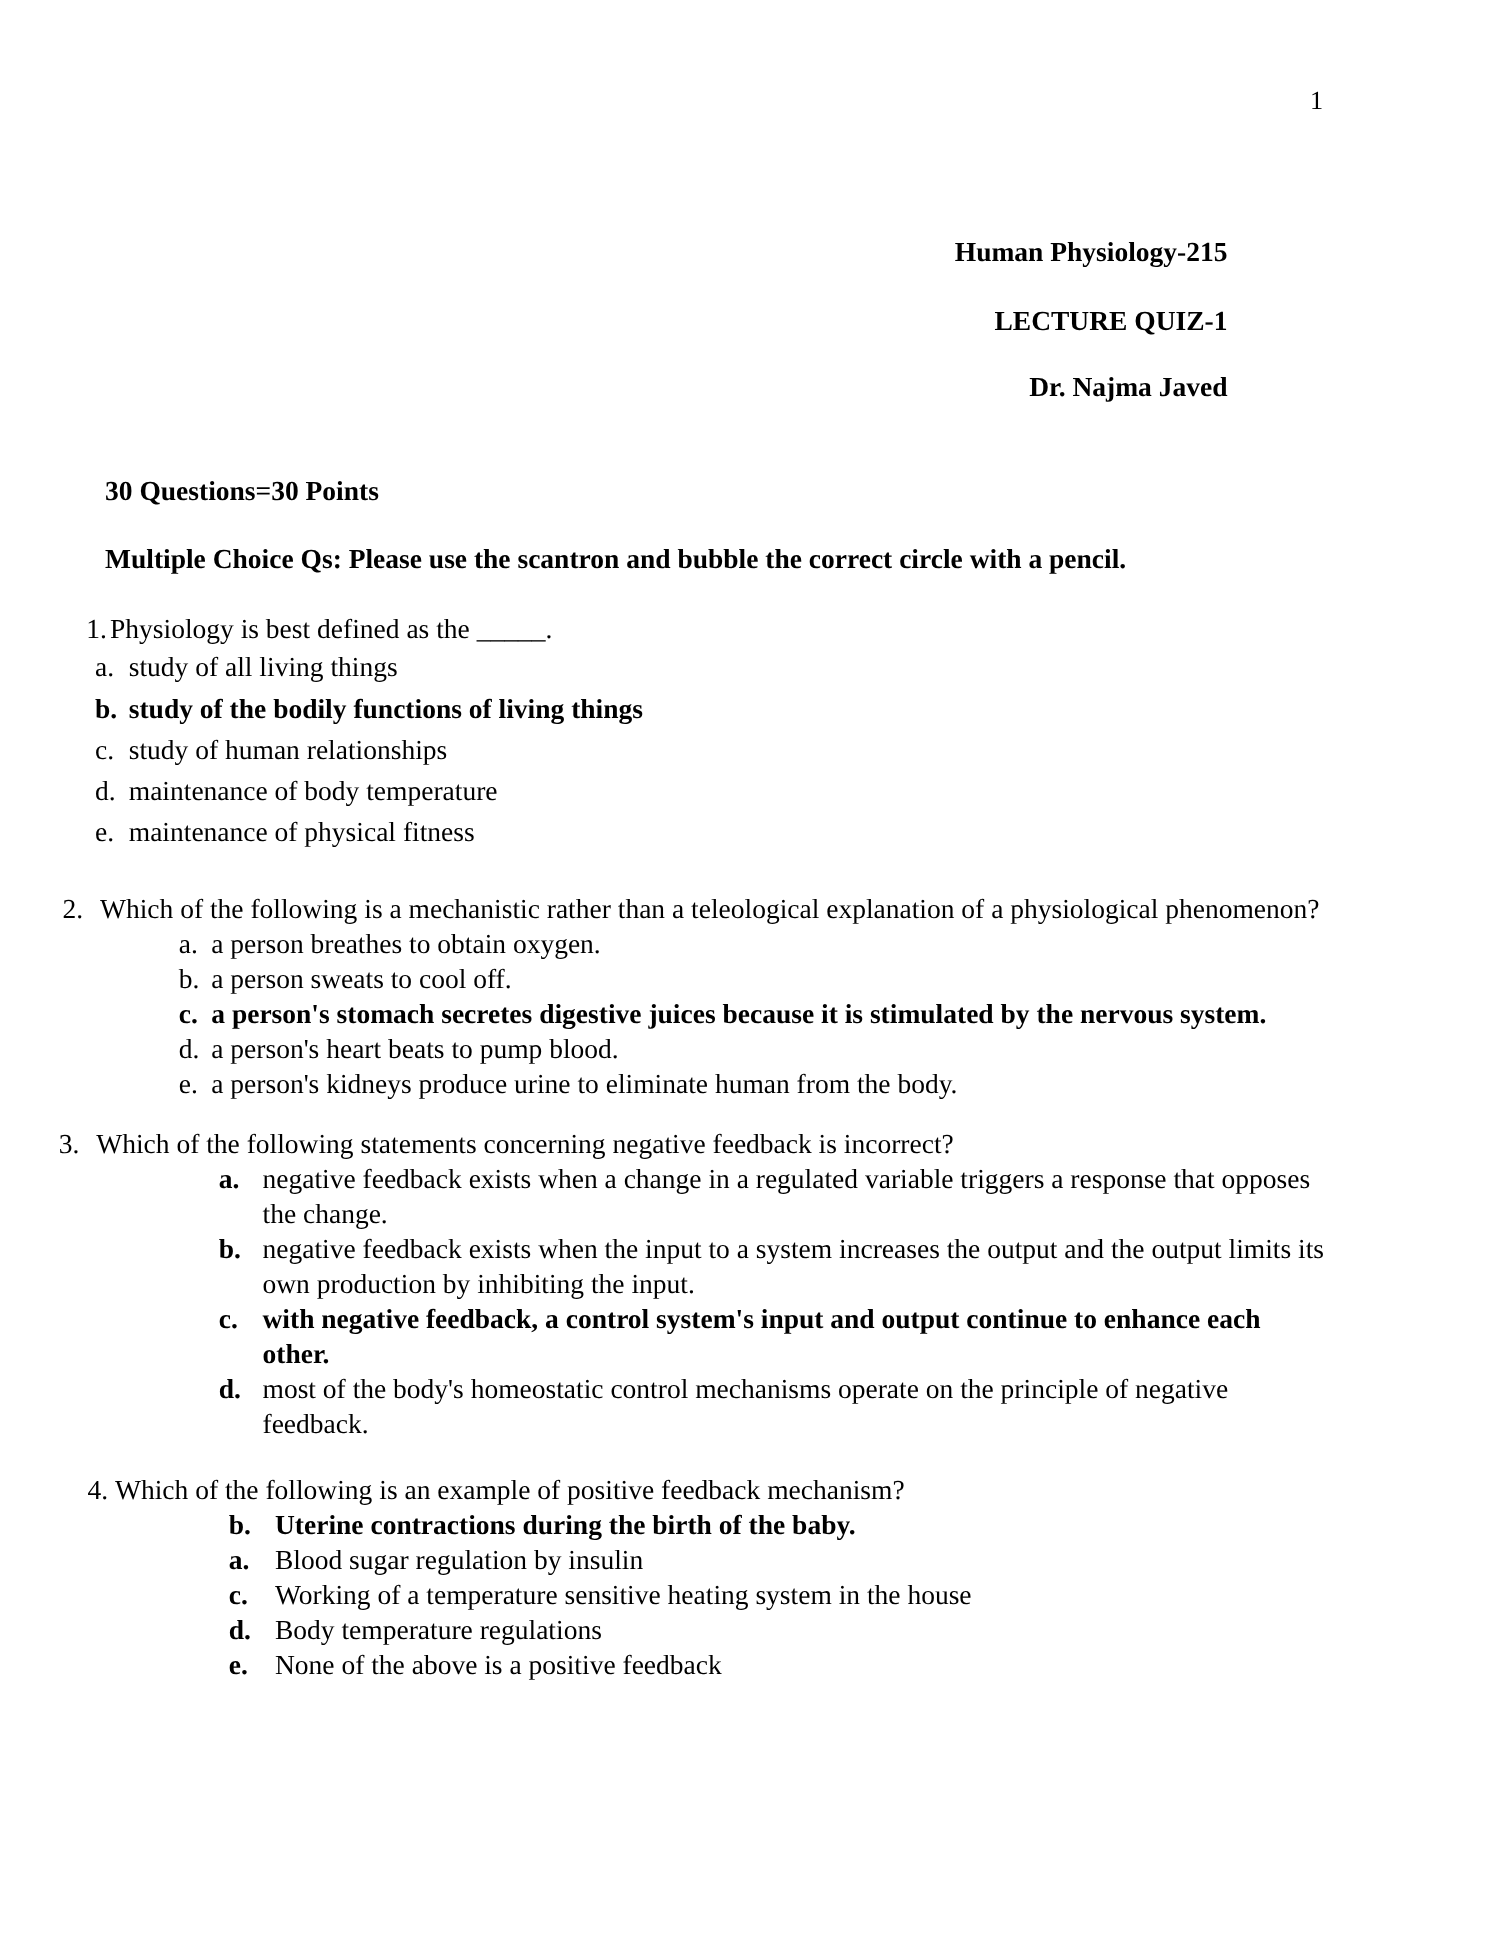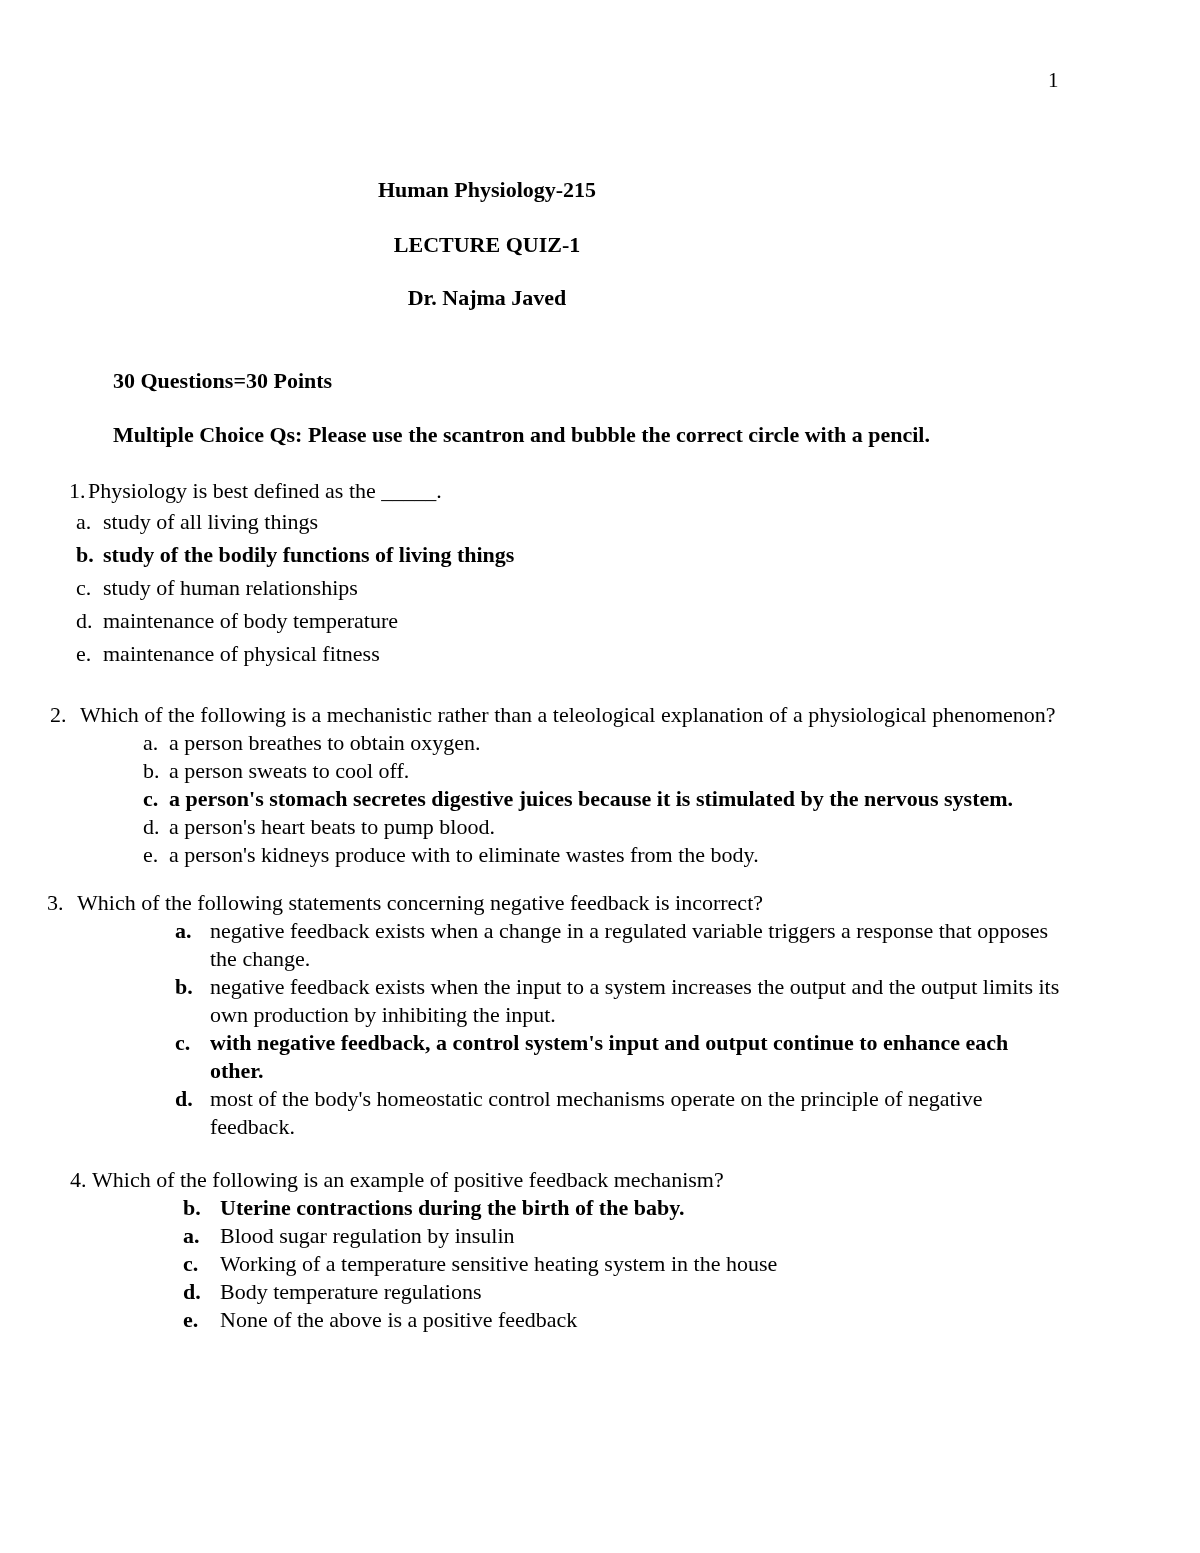--- a/index.html
+++ b/index.html
@@ -18,36 +18,36 @@
   }
   .page-number {
     position: absolute;
     left: 1048px;
     top: 68px;
     font-size: 21px;
     line-height: 24px;
   }
   .heading {
     width: 966px;
-    text-align: center;
+    text-align: right;
     font-weight: bold;
     line-height: 28px;
-    margin: 4px;
+    margin: 16px;
   }
   #h-course { padding-top: 172px; }
   #h-quiz { margin-top: 27px; }
   #h-instructor { margin-top: 25px; }
 
   .doc { width: 1065px; }
 
   .lead {
     font-weight: bold;
     line-height: 28px;
     margin: 0;
-    padding-left: 113px;
+    padding-left: 84px;
   }
   #points { margin-top: 55px; }
   #instructions { margin-top: 26px; }
 
   .q { margin: 0; }
   .q p { margin: 0; line-height: 28px; }
   .qnum { display: inline-block; }
   .letter { display: inline-block; }
   .bold { font-weight: bold; }
 
@@ -101,21 +101,21 @@
     <p class="opt"><span class="letter">d.</span><span>maintenance of body temperature</span></p>
     <p class="opt"><span class="letter">e.</span><span>maintenance of physical fitness</span></p>
   </div>
 
   <div class="q q2">
     <p class="stem"><span class="qnum">2.</span><span>Which of the following is a mechanistic rather than a teleological explanation of a physiological phenomenon?</span></p>
     <p class="opt"><span class="letter">a.</span><span>a person breathes to obtain oxygen.</span></p>
     <p class="opt"><span class="letter">b.</span><span>a person sweats to cool off.</span></p>
     <p class="opt bold"><span class="letter">c.</span><span>a person's stomach secretes digestive juices because it is stimulated by the nervous system.</span></p>
     <p class="opt"><span class="letter">d.</span><span>a person's heart beats to pump blood.</span></p>
-    <p class="opt"><span class="letter">e.</span><span>a person's kidneys produce with to eliminate wastes from the body.</span></p>
+    <p class="opt"><span class="letter">e.</span><span>a person's kidneys produce urine to eliminate human from the body.</span></p>
   </div>
 
   <div class="q q3">
     <p class="stem"><span class="qnum">3.</span><span>Which of the following statements concerning negative feedback is incorrect?</span></p>
     <p class="opt"><span class="letter">a.</span><span>negative feedback exists when a change in a regulated variable triggers a response that opposes the change.</span></p>
     <p class="opt"><span class="letter">b.</span><span>negative feedback exists when the input to a system increases the output and the output limits its own production by inhibiting the input.</span></p>
     <p class="opt bold"><span class="letter">c.</span><span>with negative feedback, a control system's input and output continue to enhance each other.</span></p>
     <p class="opt"><span class="letter">d.</span><span>most of the body's homeostatic control mechanisms operate on the principle of negative feedback.</span></p>
   </div>
 

